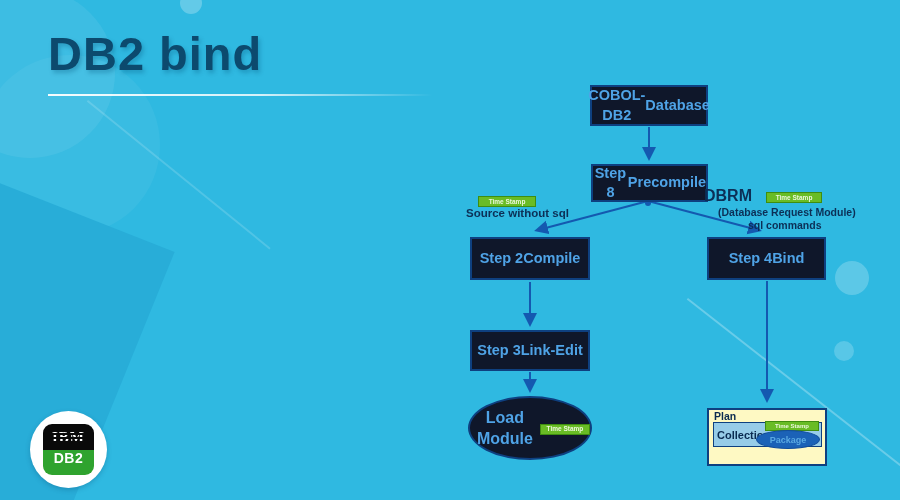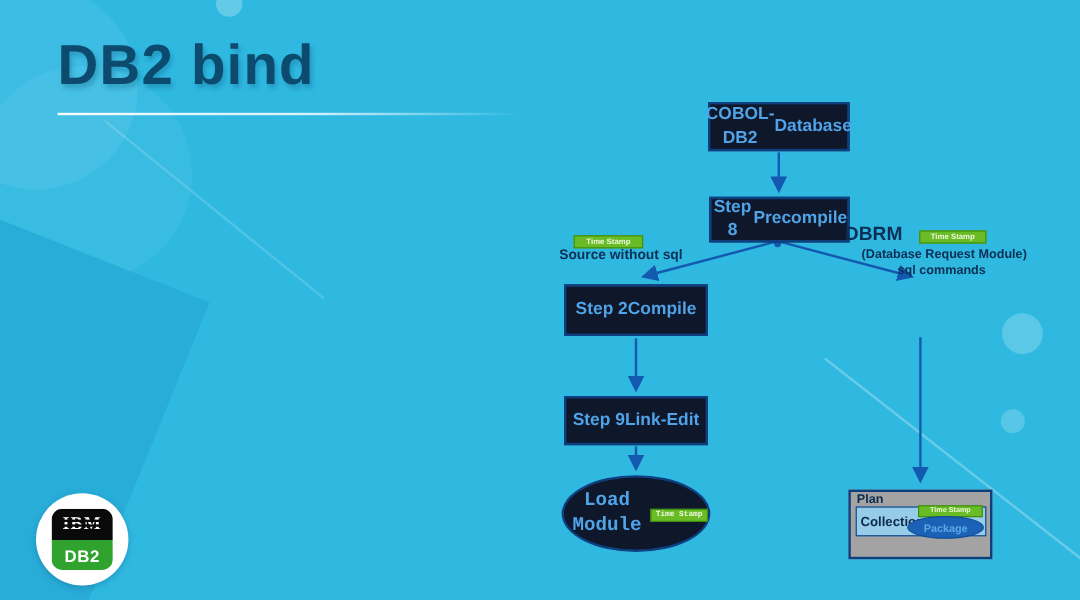--- a/index.html
+++ b/index.html
@@ -31,41 +31,41 @@
     position:absolute; box-sizing:border-box; z-index:3;
     background:#0f172a; border:2px solid #0E4080; color:#4FA3E6;
     display:flex; flex-direction:row; align-items:center; justify-content:center;
     text-align:center; font-weight:700; font-size:14.5px; line-height:1.32;
   }
   .node-cobol { left:590px; top:85px;  width:118px; height:41px; }
   .node-step1 { left:591px; top:164px; width:117px; height:38px; }
   .node-step2 { left:470px; top:237px; width:120px; height:43px; }
   .node-step4 { left:707px; top:237px; width:119px; height:43px; }
   .node-step3 { left:470px; top:330px; width:120px; height:41px; }
-  .node-load  { left:468px; top:396px; width:124px; height:64px; border-radius:50%; font-size:16px;font-family:Liberation Mono, monospace; }
+  .node-load  { left:468px; top:396px; width:124px; height:64px; border-radius:50%; font-size:16px; }
   
   .badge {
     box-sizing:border-box; background:#69BC25; border:1px solid #3F8E10;
     color:#EDF7DD; font-size:6.5px; font-weight:700; white-space:nowrap;
     display:flex; align-items:center; justify-content:center; z-index:4;
   }
   .badge-abs { position:absolute; }
   .badge-load { width:70px; height:11px; margin-top:2px; }
   .badge-src  { left:478px; top:196px; width:58px; height:11px; }
   .badge-dbrm { left:766px; top:192px; width:56px; height:11px; }
   
   .dark-label { position:absolute; color:#0C2F56; font-weight:700; white-space:nowrap; z-index:4; }
   .lbl-source { left:466px; top:207px; font-size:11.5px; }
   .lbl-dbrm   { left:704px; top:187px; font-size:16px; }
   .lbl-dbrm-full { left:718px; top:206px; font-size:10.5px; }
   .lbl-sqlcmd { left:748px; top:219px; font-size:10.5px; }
   
   .plan-box {
     position:absolute; left:707px; top:408px; width:120px; height:58px; z-index:3;
-    box-sizing:border-box; background:#a3a3a3; border:2px solid #0E4080;
+    box-sizing:border-box; background:#fef9c3; border:2px solid #0E4080;
   }
   .plan-title { position:absolute; left:5px; top:0px; font-size:10.5px; font-weight:700; color:#0A2A50; }
   .collection-box {
     position:absolute; left:4px; top:12px; width:109px; height:25px;
     box-sizing:border-box; background:#97CCE8; border:1.5px solid #0E4080;
     display:flex; align-items:center;
   }
   .collection-label { padding-left:3px; font-size:11px; font-weight:700; color:#0A2A50; }
   .badge-plan { position:absolute; left:56px; top:11px; width:54px; height:10px; font-size:6px; }
   .package-ellipse {
@@ -84,21 +84,21 @@
     border-radius:9px; overflow:hidden;
   }
   .logo-top {
     position:relative; height:26px; background:#0a0a0a;
     display:flex; align-items:center; justify-content:center;
   }
   .logo-ibm { color:#ffffff; font-weight:700; font-size:15px; letter-spacing:1px; font-family:"Liberation Serif", serif; }
   .ibm-stripe { position:absolute; left:3px; right:3px; height:1.6px; background:#0a0a0a; }
   .logo-bottom {
     height:25px; background:#2FA32E;
-    display:flex; align-items:center; justify-content:center;
+    display:flex; justify-content:center;
   }
   .logo-db2 { color:#ffffff; font-weight:700; font-size:14px; letter-spacing:0.5px; }
   
   .watermark {
     position:absolute; left:735px; top:462px; z-index:3;
     color:#ffffff; font-weight:700; font-size:19.5px;
     text-shadow:1px 1px 2px rgba(0,80,120,0.25);
   }
   
   .connectors { position:absolute; left:0; top:0; z-index:2; }
@@ -142,22 +142,26 @@
     <span>Database</span>
   </div>
   <div class="node node-step1">
     <span>Step 8</span>
     <span>Precompile</span>
   </div>
   <div class="node node-step2">
     <span>Step 2</span>
     <span>Compile</span>
   </div>
+  <div class="node node-step4">
+    <span>Step 4</span>
+    <span>Bind</span>
+  </div>
   <div class="node node-step3">
-    <span>Step 9</span>
+    <span>Step 3</span>
     <span>Link-Edit</span>
   </div>
   <div class="node node-load">
     <span>Load Module</span>
     <span class="badge badge-load">Time Stamp</span>
   </div>
 
   <div class="badge badge-abs badge-src">Time Stamp</div>
   <div class="dark-label lbl-source">Source without sql</div>
 

